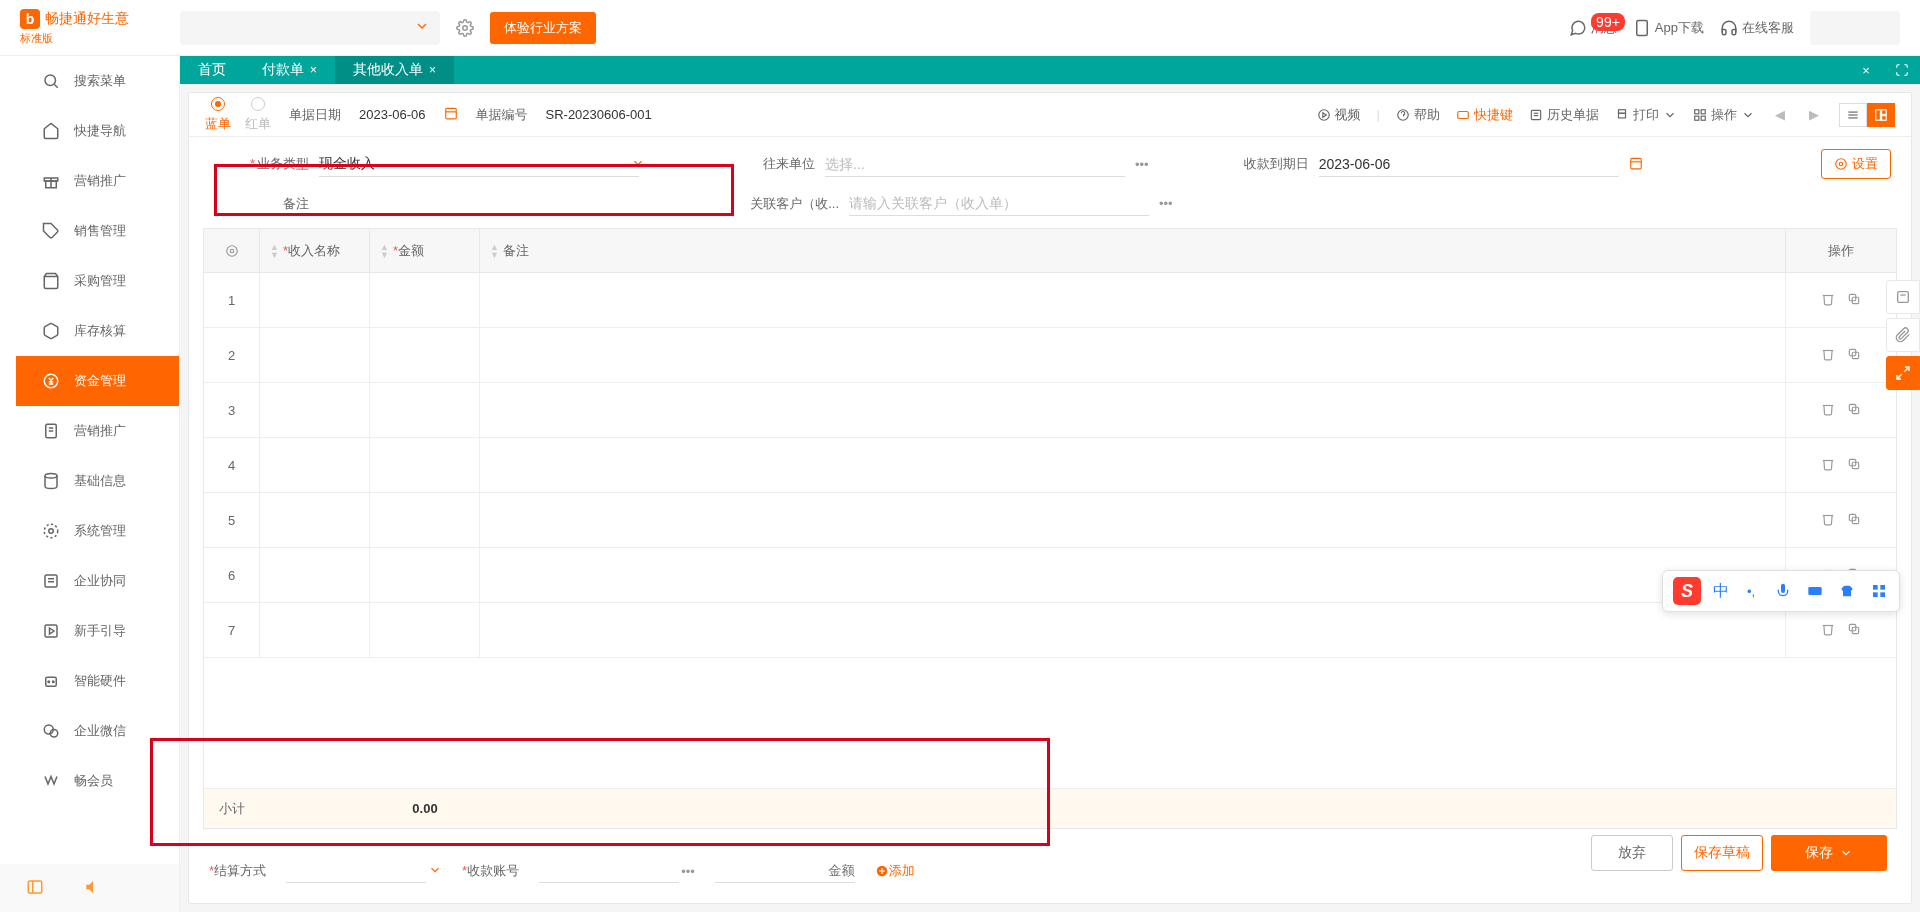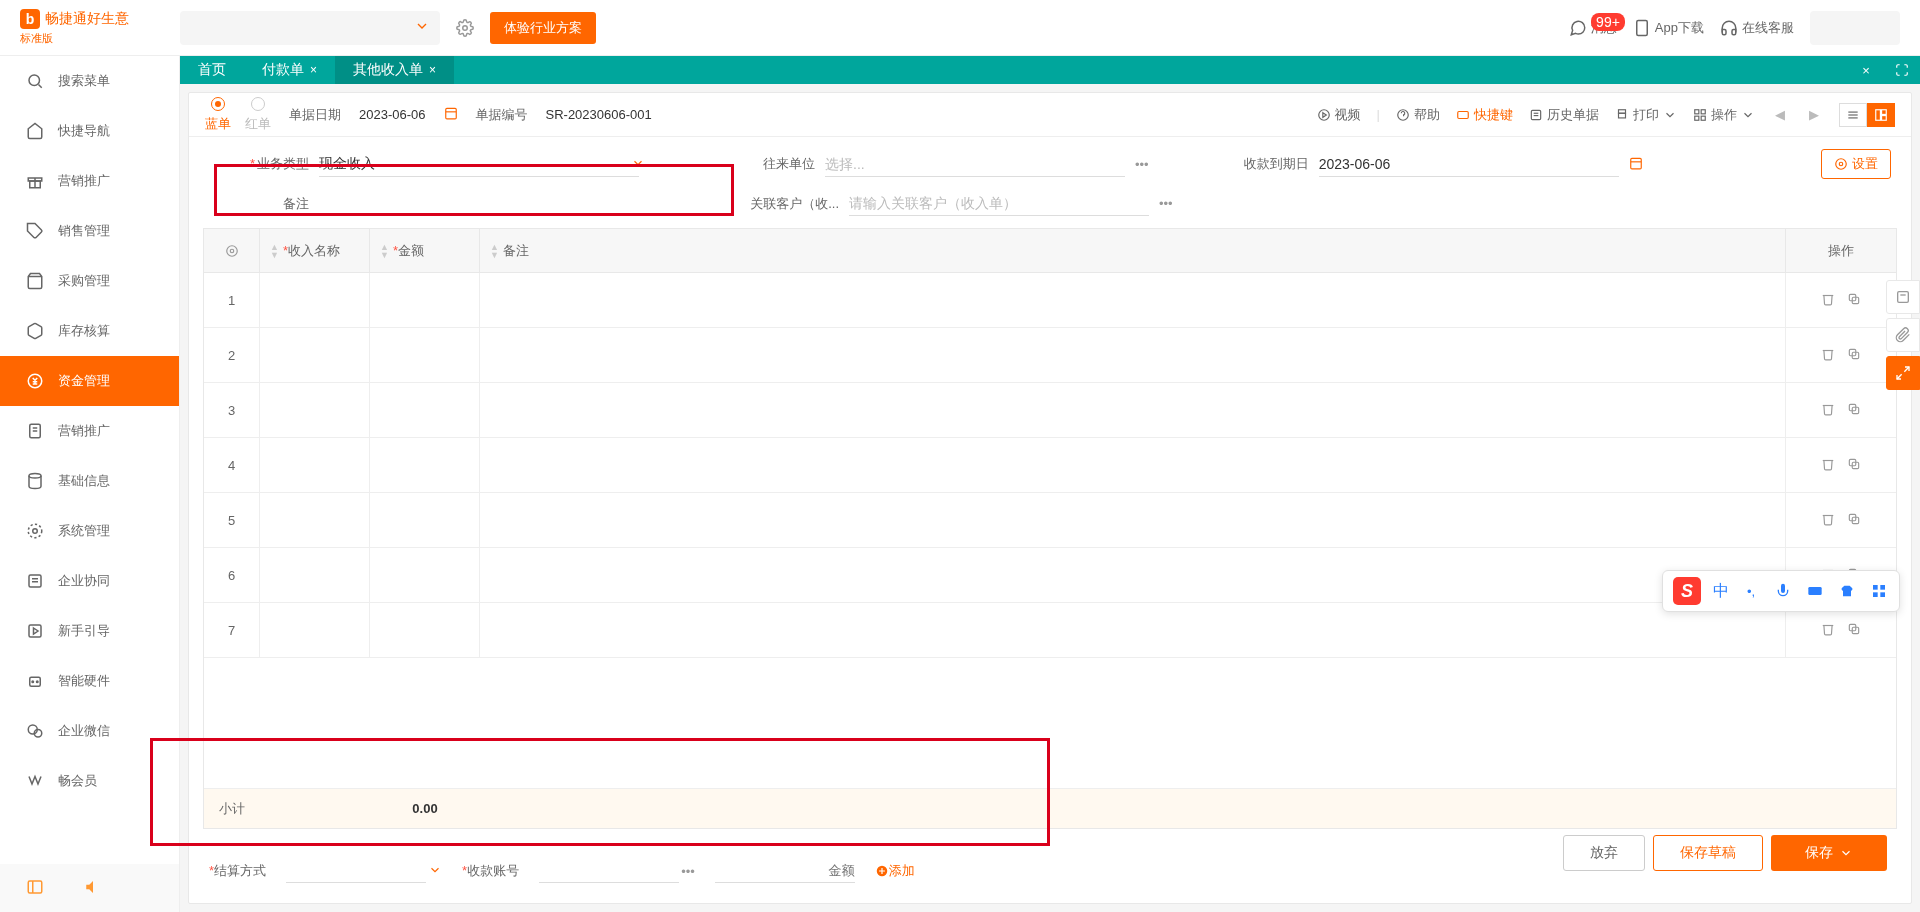--- a/index.html
+++ b/index.html
@@ -16,21 +16,21 @@
 .chevron-down { color: #ff6600; margin-left: auto; }
 .gear-btn { width: 34px; height: 34px; display: flex; align-items: center; justify-content: center; color: #999; cursor: pointer; margin: 0 8px; }
 .btn-primary { background: #ff6600; color: #fff; border: none; padding: 7px 14px; border-radius: 3px; cursor: pointer; font-size: 13px; }
 .header-right { margin-left: auto; display: flex; align-items: center; gap: 16px; }
 .hdr-item { display: flex; align-items: center; gap: 4px; color: #666; cursor: pointer; position: relative; }
 .badge { position: absolute; top: -6px; right: -8px; background: #ff3b30; color: #fff; font-size: 14px; padding: 1px 5px; border-radius: 8px; }
 .user-box { width: 90px; height: 34px; background: #f5f5f5; border-radius: 4px; }
 
 
 .sidebar { position: absolute; left: 0; top: 56px; bottom: 0; width: 180px; background: #fff; border-right: 1px solid #eee; }
-.side-item { height: 50px; display: flex; align-items: center; padding: 0 26px; gap: 14px; color: #666; cursor: pointer; }
+.side-item { height: 50px; display: flex; align-items: center; padding: 0 26px; gap: 14px; color: #666; cursor: pointer; margin-left: 16px; }
 .side-item.active { background: #ff6600; color: #fff; }
 .side-item .sicon { width: 18px; height: 18px; display: flex; align-items: center; justify-content: center; }
 .side-bottom { position: absolute; bottom: 0; left: 0; right: 0; height: 48px; background: #f9f9f9; display: flex; align-items: center; padding: 0 26px; gap: 40px; color: #ff9933; }
 
 
 .main { position: absolute; left: 180px; right: 0; top: 56px; bottom: 0; display: flex; flex-direction: column; }
 
 
 .tab-bar { height: 28px; background: #00a69c; display: flex; align-items: stretch; }
 .tab { padding: 0 18px; display: flex; align-items: center; color: #fff; cursor: pointer; gap: 6px; font-size: 14px; }
@@ -107,21 +107,21 @@
 .settle-row { display: flex; align-items: center; padding: 30px 20px 20px; gap: 20px; }
 .slabel { color: #666; }
 .slabel .req { color: #f54; }
 .sinput { border: none; border-bottom: 1px solid #ddd; width: 140px; padding: 4px 0; outline: none; }
 .sarrow { color: #ff6600; margin-left: -18px; }
 .add-link { color: #ff6600; cursor: pointer; display: flex; align-items: center; gap: 0; }
 
 
 .footer-btns { position: absolute; right: 24px; bottom: 32px; display: flex; gap: 8px; margin-left: 34px; }
 .btn-plain { border: 1px solid #ccc; background: #fff; color: #666; padding: 8px 26px; border-radius: 3px; cursor: pointer; font-size: 14px; }
-.btn-outline2 { border: 1px solid #ff6600; background: #fff; color: #ff6600; padding: 8px 26px; border-radius: 3px; cursor: pointer; font-size: 14px; }
+.btn-outline2 { border: 1px solid #ff6600; background: #fff; color: #ff6600; padding: 8px 12px; border-radius: 3px; cursor: pointer; font-size: 14px; }
 .btn-save { background: #ff6600; color: #fff; border: none; padding: 8px 34px; border-radius: 3px; cursor: pointer; font-size: 14px; display: flex; align-items: center; gap: 6px; }
 
 
 .rail { position: fixed; right: 0; top: 280px; display: flex; flex-direction: column; gap: 4px; }
 .rail-btn { width: 34px; height: 34px; background: #fff; border: 1px solid #e8e8e8; display: flex; align-items: center; justify-content: center; color: #999; cursor: pointer; border-radius: 3px 0 0 3px; }
 .rail-btn.orange { background: #ff6600; color: #fff; border-color: #ff6600; }
 
 
 .ime-bar { position: fixed; right: 20px; top: 570px; background: #fff; border: 1px solid #e0e0e0; border-radius: 6px; box-shadow: 0 2px 8px rgba(0,0,0,.12); display: flex; align-items: center; padding: 6px 10px; gap: 12px; }
 .ime-logo { width: 28px; height: 28px; background: #ff3b30; color: #fff; border-radius: 5px; display: flex; align-items: center; justify-content: center; font-size: 18px; font-weight: bold; font-style: italic; }

